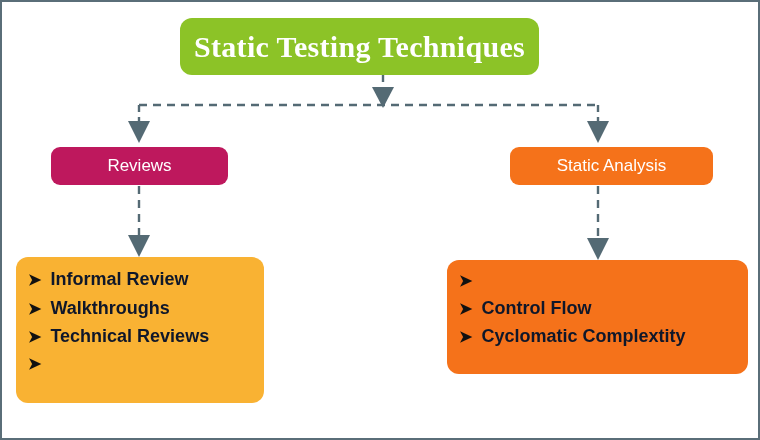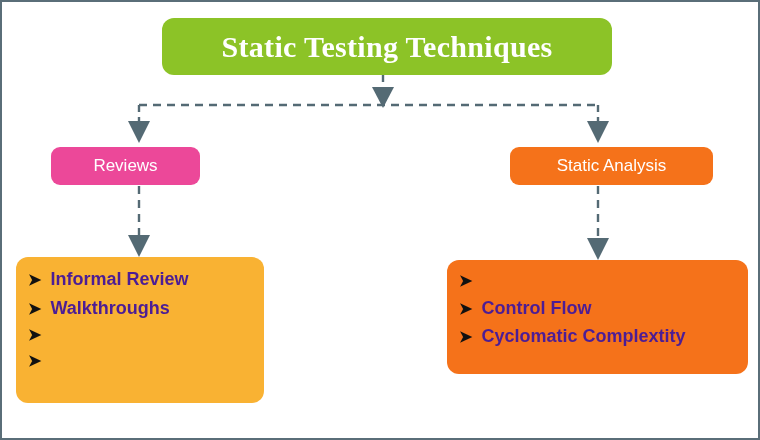--- a/index.html
+++ b/index.html
@@ -27,43 +27,43 @@
     border-radius: 10px;
     display: flex;
     align-items: center;
     justify-content: center;
     color: #ffffff;
     z-index: 3;
   }
 
   
   #root-node {
-    left: 160px;
+    left: 178px;
     top: 16px;
-    width: 450px;
+    width: 359px;
     height: 57px;
     background: #8cc327;
     border-radius: 12px;
   }
   #root-node .node-label {
     font-family: "Liberation Serif", serif;
     font-weight: bold;
     font-size: 30px;
     letter-spacing: 0.3px;
     color: #ffffff;
     white-space: nowrap;
   }
 
   
   #reviews-node {
     left: 49px;
     top: 145px;
-    width: 149px;
+    width: 177px;
     height: 38px;
-    background: #ec4899;
+    background: #be185d;
     border-radius: 9px;
   }
   #static-analysis-node {
     left: 508px;
     top: 145px;
     width: 203px;
     height: 38px;
     background: #f5721a;
     border-radius: 9px;
   }
@@ -104,21 +104,21 @@
   }
   .bullet {
     color: #111111;
     font-size: 16px;
     font-weight: bold;
     margin-right: 9px;
     line-height: 1.42;
     flex: 0 0 auto;
   }
   .item-label {
-    color: #4c1d95;
+    color: #0f172a;
     font-size: 18px;
     font-weight: bold;
     white-space: nowrap;
   }
 
   
   #connectors {
     position: absolute;
     left: 0;
     top: 0;
@@ -169,20 +169,21 @@
     <div class="list-item">
       <span class="bullet">➤</span>
       <span class="item-label">Informal Review</span>
     </div>
     <div class="list-item">
       <span class="bullet">➤</span>
       <span class="item-label">Walkthroughs</span>
     </div>
     <div class="list-item">
       <span class="bullet">➤</span>
+      <span class="item-label">Technical Reviews</span>
     </div>
     <div class="list-item">
       <span class="bullet">➤</span>
     </div>
   </div>
 
   <div class="list-box" id="static-analysis-list">
     <div class="list-item">
       <span class="bullet">➤</span>
     </div>

